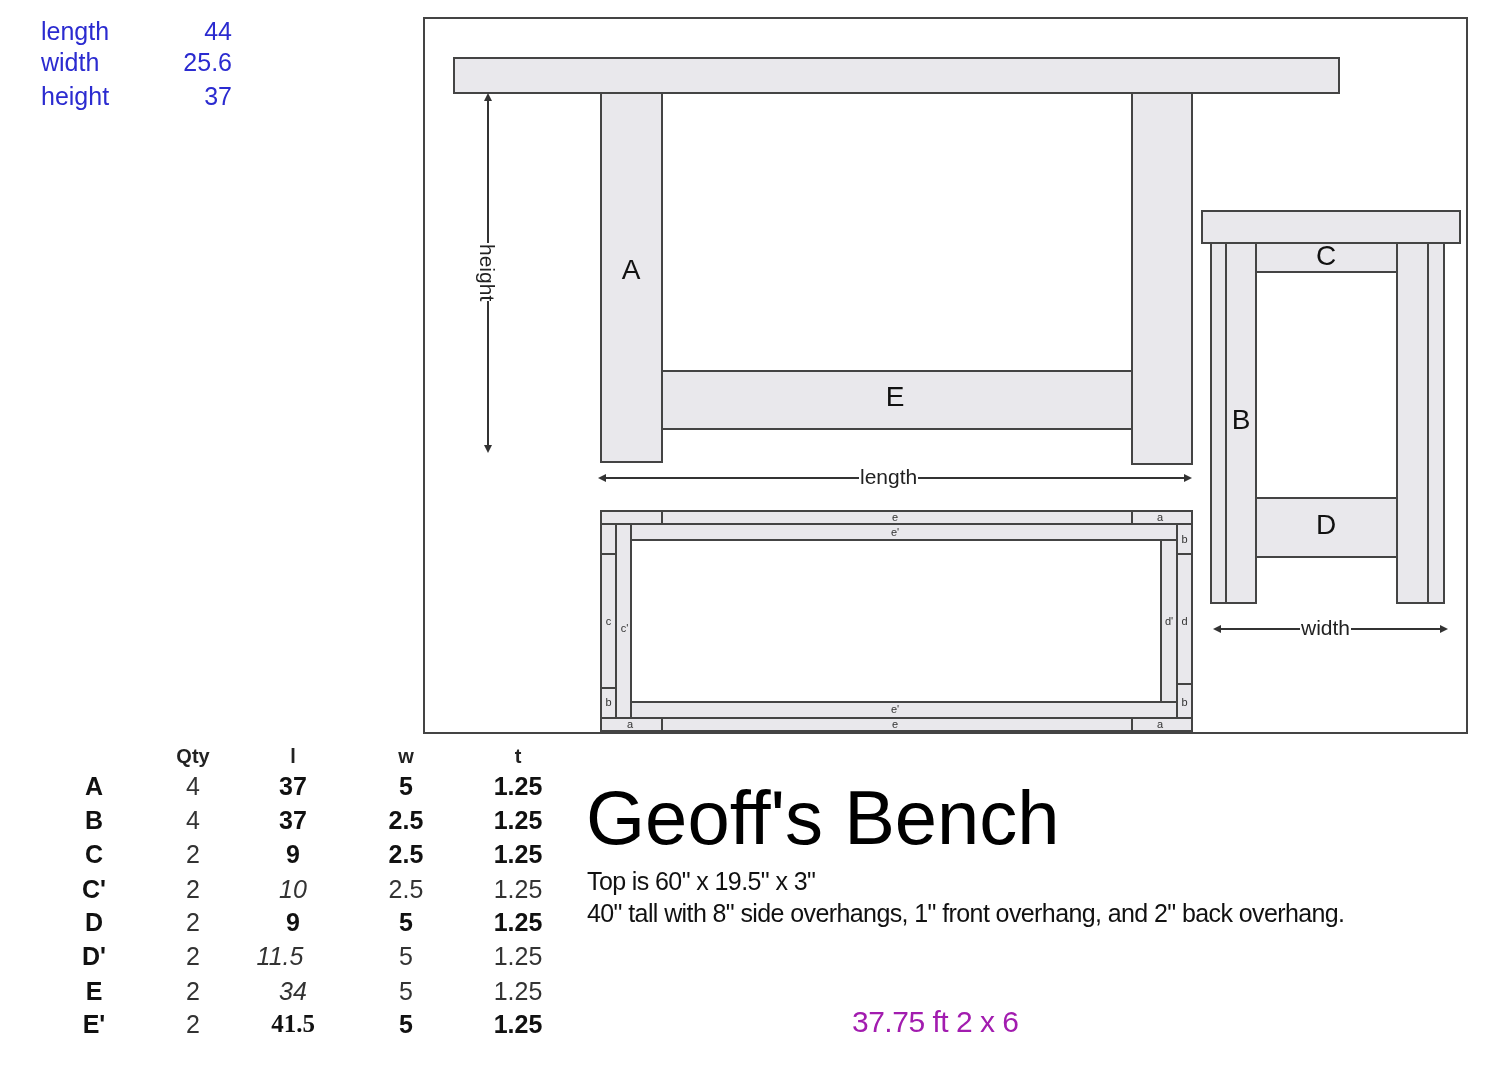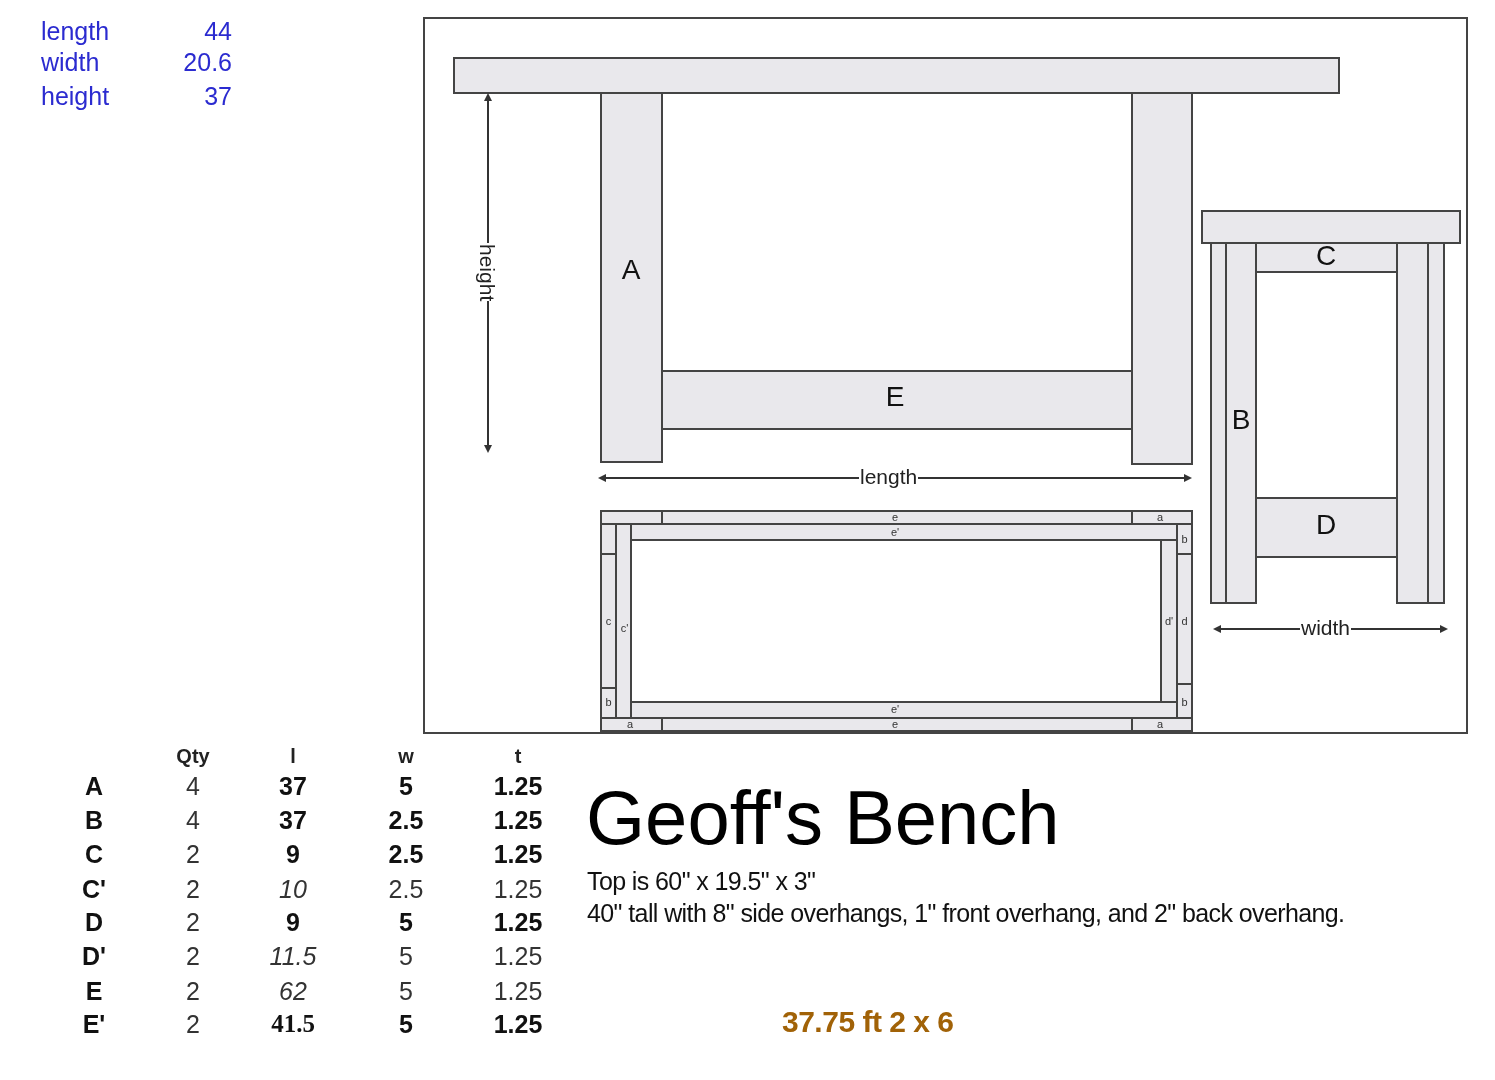--- a/index.html
+++ b/index.html
@@ -25,30 +25,30 @@
 
   
   .tbl-head { position:absolute; font-size:20px; font-weight:bold; color:#222; text-align:center; width:80px; }
   .tbl-cell { position:absolute; font-size:25px; text-align:center; width:100px; line-height:30px; color:#333; }
   .tbl-cell.bold { font-weight:bold; color:#111; }
   .tbl-cell.italic { font-style:italic; }
   .tbl-part { position:absolute; font-size:25px; font-weight:bold; width:40px; text-align:center; line-height:30px; color:#111; }
 
   .title { position:absolute; left:586px; top:773px; font-size:76px; line-height:90px; color:#000; }
   .desc { position:absolute; left:587px; font-size:25px; line-height:30px; color:#111; letter-spacing:-0.6px; }
-  .total { position:absolute; left:782px; top:1005px; font-size:30px; font-weight:bold; color:#a16207; letter-spacing:-0.5px; }
+  .total { position:absolute; left:852px; top:1005px; font-size:30px; font-weight:normal; color:#a21caf; letter-spacing:-0.5px; }
 </style>
 </head>
 <body>
 
 <div>
   <div class="dim-label" style="left:41px;top:16px;">length</div>
   <div class="dim-val" style="left:142px;top:16px;">44</div>
   <div class="dim-label" style="left:41px;top:47px;">width</div>
-  <div class="dim-val" style="left:142px;top:47px;">20.6</div>
+  <div class="dim-val" style="left:142px;top:47px;">25.6</div>
   <div class="dim-label" style="left:41px;top:81px;">height</div>
   <div class="dim-val" style="left:142px;top:81px;">37</div>
 </div>
 
 <div class="frame"></div>
 
 <div>
   <div class="board" style="left:453px;top:57px;width:887px;height:37px;"></div>
   <div class="board" style="left:600px;top:92px;width:63px;height:371px;"></div>
   <div class="board" style="left:1131px;top:92px;width:62px;height:373px;"></div>
@@ -166,29 +166,29 @@
     <div class="tbl-part" style="left:74px;top:907px;">D</div>
     <div class="tbl-cell" style="left:143px;top:907px;">2</div>
     <div class="tbl-cell bold" style="left:243px;top:907px;">9</div>
     <div class="tbl-cell bold" style="left:356px;top:907px;">5</div>
     <div class="tbl-cell bold" style="left:468px;top:907px;">1.25</div>
   </div>
 
   <div>
     <div class="tbl-part" style="left:74px;top:941px;">D'</div>
     <div class="tbl-cell" style="left:143px;top:941px;">2</div>
-    <div class="tbl-cell italic" style="left:243px;top:941px;font-style:italic;">11.5</div>
+    <div class="tbl-cell italic" style="left:230px;top:941px;font-style:italic;">11.5</div>
     <div class="tbl-cell" style="left:356px;top:941px;">5</div>
     <div class="tbl-cell" style="left:468px;top:941px;">1.25</div>
   </div>
 
   <div>
     <div class="tbl-part" style="left:74px;top:976px;">E</div>
     <div class="tbl-cell" style="left:143px;top:976px;">2</div>
-    <div class="tbl-cell italic" style="left:243px;top:976px;">62</div>
+    <div class="tbl-cell italic" style="left:243px;top:976px;">34</div>
     <div class="tbl-cell" style="left:356px;top:976px;">5</div>
     <div class="tbl-cell" style="left:468px;top:976px;">1.25</div>
   </div>
 
   <div>
     <div class="tbl-part" style="left:74px;top:1009px;">E'</div>
     <div class="tbl-cell" style="left:143px;top:1009px;">2</div>
     <div class="tbl-cell bold" style="left:243px;top:1009px;font-family:Liberation Serif, serif;">41.5</div>
     <div class="tbl-cell bold" style="left:356px;top:1009px;">5</div>
     <div class="tbl-cell bold" style="left:468px;top:1009px;">1.25</div>

